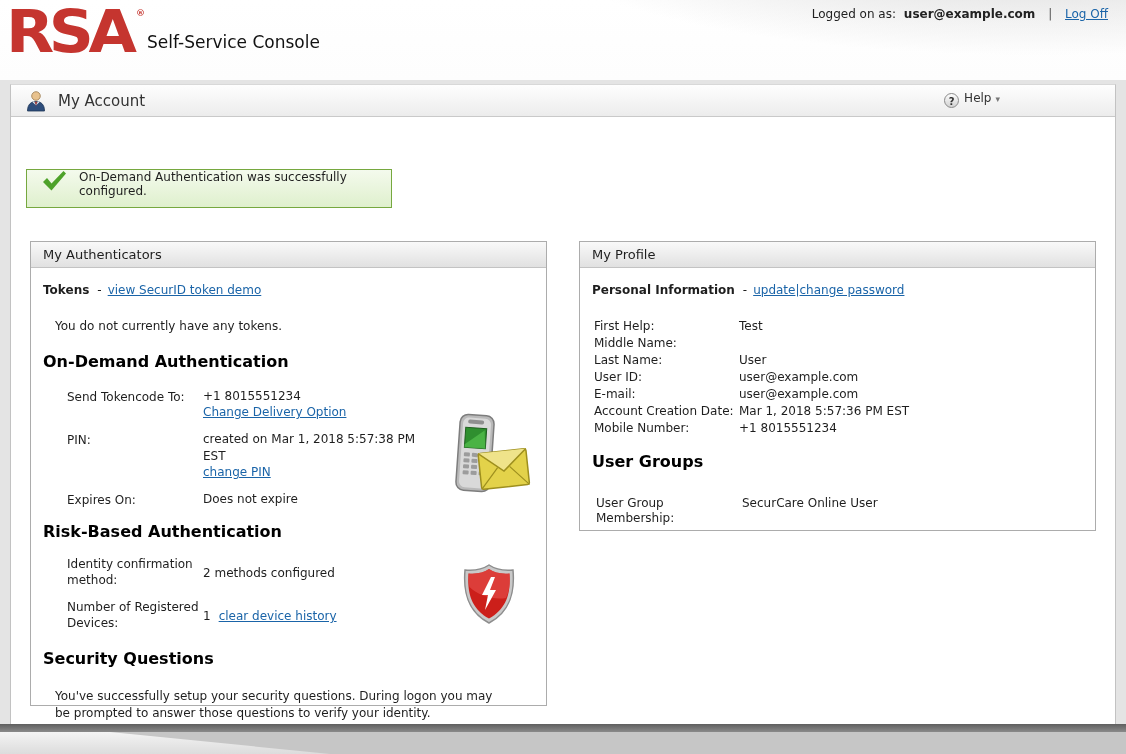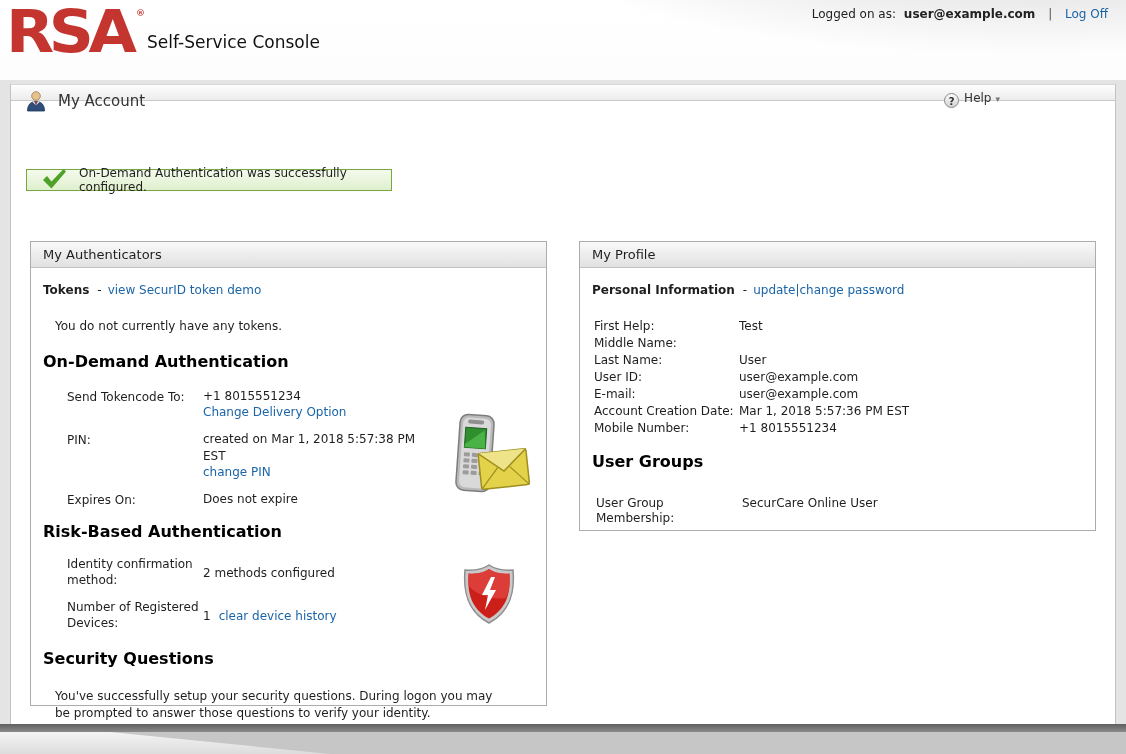--- a/index.html
+++ b/index.html
@@ -5,21 +5,21 @@
   * { margin: 0; padding: 0; box-sizing: border-box; }
   html, body { width: 1126px; height: 754px; }
   body {
     font-family: "DejaVu Sans", "Liberation Sans", sans-serif;
     font-size: 12px;
     color: #1e1e1e;
     background: #e4e4e4;
     position: relative;
     overflow: hidden;
   }
-  a.link { color: #1a64a8; cursor: pointer; }
+  a.link { color: #1a64a8; text-decoration: underline; cursor: pointer; }
 
   
   .top-header {
     position: absolute; top: 0; left: 0; width: 1126px; height: 80px;
     background:
       radial-gradient(ellipse 700px 160px at 92% -60px, rgba(160,160,160,.45), rgba(200,200,200,.18) 55%, rgba(255,255,255,0) 72%),
       linear-gradient(#ffffff, #fdfdfd);
     overflow: hidden;
   }
   .rsa-logo {
@@ -36,43 +36,43 @@
 
   
   .content {
     position: absolute; left: 10px; top: 84px; width: 1106px; height: 648px;
     background: #ffffff;
     border: 1px solid #c2c2c2; border-top: 1px solid #d8d8d8;
   }
 
   
   .page-bar {
-    position: absolute; left: 0; top: 0; width: 100%; height: 16px;
+    position: absolute; left: 0; top: 0; width: 100%; height: 32px;
     background: linear-gradient(#fefefe, #ececec);
     border-bottom: 1px solid #c9c9c9;
   }
   .page-bar .user-icon { position: absolute; left: 13px; top: 4px; }
   .page-title { position: absolute; left: 47px; top: 7px; font-size: 15px; color: #333; }
   .help-box { position: absolute; right: 115px; top: 6px; font-size: 12px; color: #333; cursor: pointer; }
   .help-q {
     display: inline-block; width: 15px; height: 15px; line-height: 15px; text-align: center;
     border-radius: 50%; background: linear-gradient(#fdfdfd, #d2d2d2);
     border: 1px solid #8a8a8a; font-weight: bold; font-size: 10px; color: #333;
     vertical-align: -3px; margin-right: 5px;
   }
   .help-caret { color: #777; font-size: 9px; margin-left: 4px; }
 
   .intro { position: absolute; left: 13px; top: 43px; font-size: 12px; color: #1e1e1e; }
 
   
   .alert {
-    position: absolute; left: 15px; top: 84px; width: 366px; height: 22px;
+    position: absolute; left: 15px; top: 84px; width: 366px; height: 39px;
     border: 1px solid #76a83f;
     background: linear-gradient(#f4faed, #dff0cd);
-    display: flex; align-items: center;
+    display: flex; 
   }
   .alert .check { margin: 0 12px 0 14px; flex: 0 0 auto; }
   .alert-text { font-size: 12px; color: #1e1e1e; }
 
   
   .panel { position: absolute; border: 1px solid #acacac; background: #fff; }
   .panel-auth { left: 19px; top: 156px; width: 517px; height: 465px; }
   .panel-profile { left: 568px; top: 156px; width: 517px; height: 290px; }
   .panel-header {
     height: 26px; line-height: 25px; padding-left: 12px;

